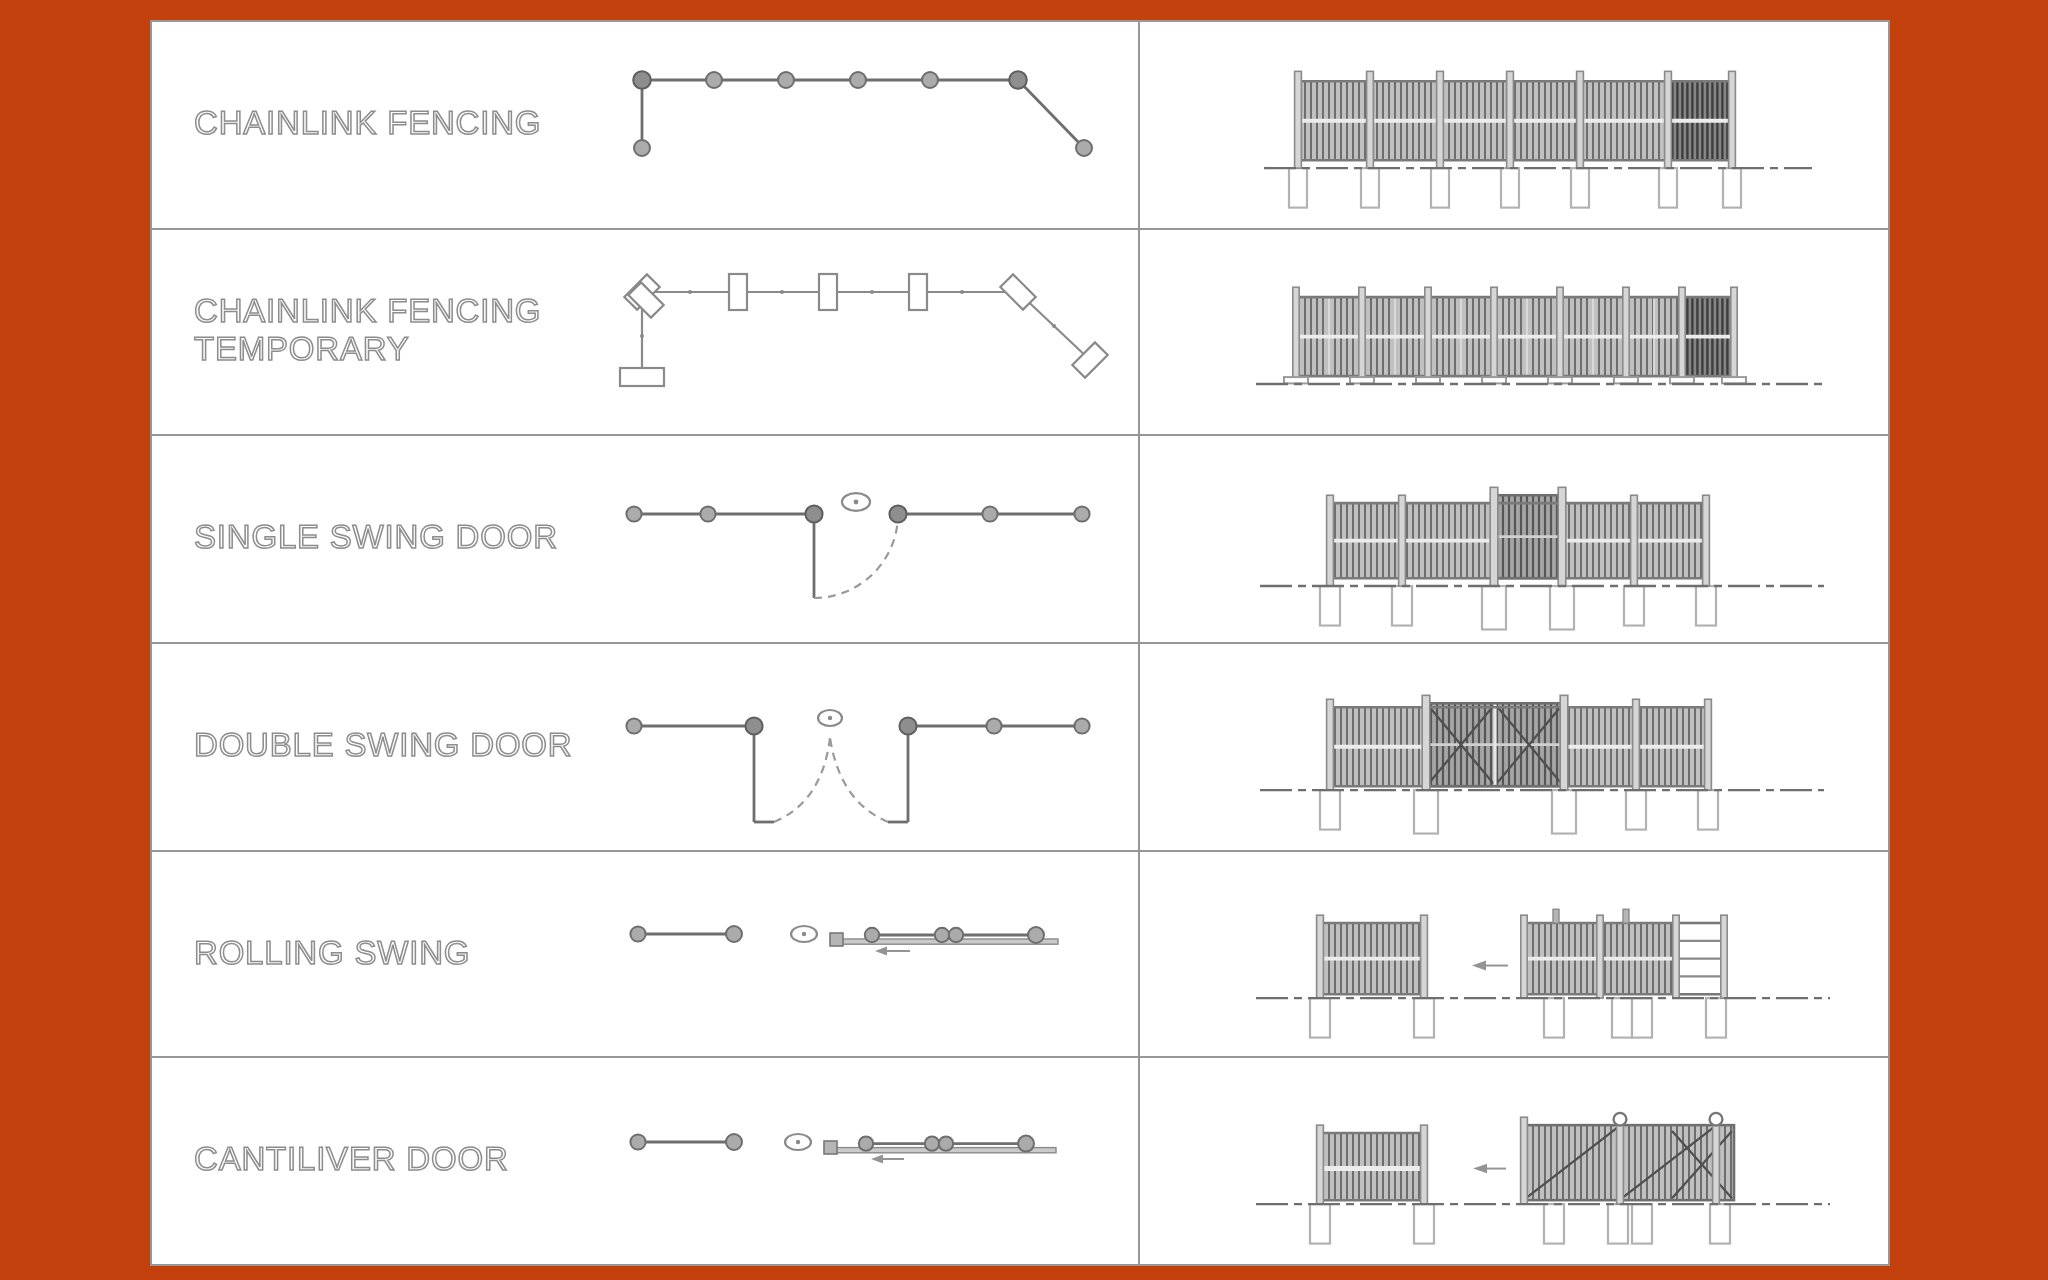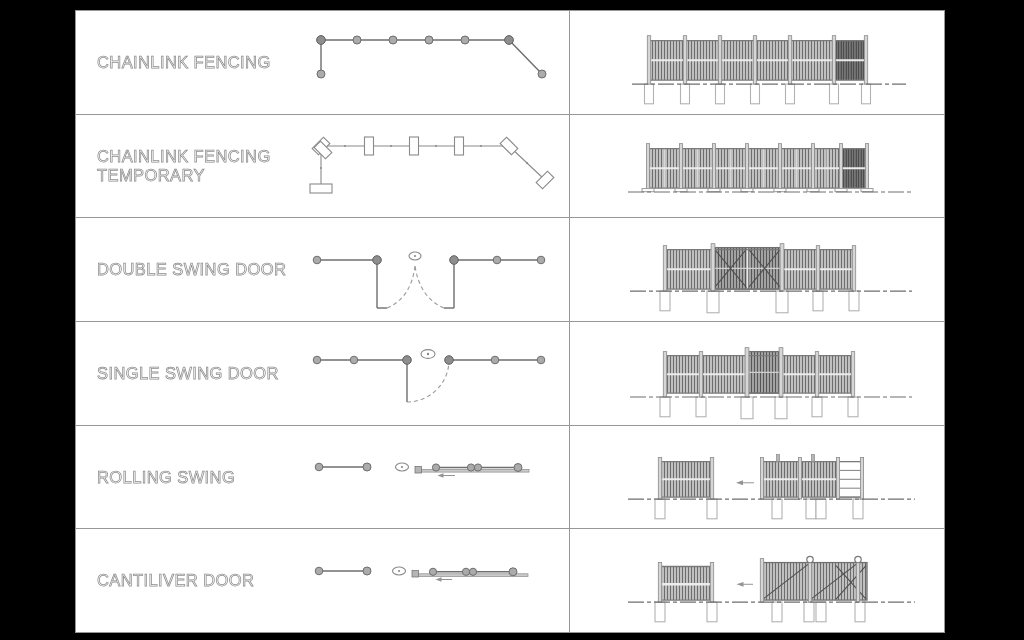--- a/index.html
+++ b/index.html
@@ -1,16 +1,16 @@
 <!DOCTYPE html>
 <html><head>
 <meta charset="utf-8">
 <style>
   html,body{margin:0;padding:0;background:#fff;}
-  .canvas{position:relative;width:1024px;height:640px;background:#000000;overflow:hidden;
+  .canvas{position:relative;width:1024px;height:640px;background:#c2410c;overflow:hidden;
           font-family:"Liberation Sans",sans-serif;}
   .sheet{position:absolute;left:75px;top:10px;width:870px;height:623px;box-sizing:border-box;
          border:1px solid #979797;display:flex;flex-direction:column;background:#fff;}
   .lrow{flex:1;display:flex;border-bottom:1px solid #979797;min-height:0;}
   .lrow:last-child{border-bottom:none;}
   .cell-left{position:relative;width:494px;box-sizing:border-box;border-right:1px solid #979797;
              display:flex;align-items:center;padding-left:21px;}
   .cell-right{position:relative;flex:1;}
   .row-label{font-size:16.5px;letter-spacing:.4px;color:#8f8f8f;white-space:pre-line;
              line-height:1.15;font-weight:normal;}
@@ -170,20 +170,68 @@
             <rect class="feet" x="237" y="74.5" width="12" height="3.2"></rect>
         <rect class="feet" x="265" y="74.5" width="12" height="3.2"></rect>
             <rect class="feet" x="291" y="74.5" width="12" height="3.2"></rect>
         <line class="ground" x1="58" y1="78" x2="342" y2="78"></line>
       </svg>
     </div>
   </div>
 
   <div class="lrow">
     <div class="cell-left">
+      <div class="row-label">SINGLE SWING DOOR</div>
+      <div class="plan-wrap">
+        <svg viewBox="0 0 250 100">
+          <line class="ln" x1="8" y1="37" x2="98" y2="37"></line>
+          <line class="ln" x1="140" y1="37" x2="232" y2="37"></line>
+          <line class="ln" x1="98" y1="37" x2="98" y2="79"></line>
+          <path class="dash" d="M98,79 A42,42 0 0 0 140,37"></path>
+          <circle class="pdot" cx="8" cy="37" r="3.8"></circle>
+          <circle class="pdot" cx="45" cy="37" r="3.8"></circle>
+          <circle class="pdark" cx="98" cy="37" r="4.3"></circle>
+          <circle class="pdark" cx="140" cy="37" r="4.3"></circle>
+          <circle class="pdot" cx="186" cy="37" r="3.8"></circle>
+          <circle class="pdot" cx="232" cy="37" r="3.8"></circle>
+          <ellipse class="oval" cx="119" cy="31" rx="7" ry="4.4"></ellipse>
+          <circle class="odot" cx="119" cy="31" r="1.2"></circle>
+        </svg>
+      </div>
+    </div>
+    <div class="cell-right">
+      <svg class="elev" viewBox="0 0 374 104" preserveAspectRatio="none">
+        <rect class="foot" x="90" y="76" width="10" height="20"></rect>
+            <rect class="foot" x="126" y="76" width="10" height="20"></rect>
+        <rect class="foot" x="171" y="76" width="12" height="22"></rect>
+            <rect class="foot" x="205" y="76" width="12" height="22"></rect>
+        <rect class="foot" x="242" y="76" width="10" height="20"></rect>
+            <rect class="foot" x="278" y="76" width="10" height="20"></rect>
+        <rect x="95" y="34" width="82" height="38" fill="url(#mesh)"></rect>
+        <rect x="211" y="34" width="72" height="38" fill="url(#mesh)"></rect>
+        <rect x="178" y="30" width="32" height="42" fill="url(#meshMid)"></rect>
+        <line class="mid" x1="95" y1="53" x2="177" y2="53"></line>
+        <line class="mid" x1="211" y1="53" x2="283" y2="53"></line>
+        <line class="mid2" x1="177" y1="51" x2="211" y2="51"></line>
+        <line class="rail" x1="95" y1="34" x2="283" y2="34"></line>
+        <line class="rail" x1="95" y1="72" x2="283" y2="72"></line>
+        <rect class="gframe" x="177" y="30" width="34" height="42"></rect>
+        <rect class="epost" x="93.3" y="30" width="3.4" height="46"></rect>
+            <rect class="epost" x="129.3" y="30" width="3.4" height="46"></rect>
+        <rect class="epost" x="245.3" y="30" width="3.4" height="46"></rect>
+            <rect class="epost" x="281.3" y="30" width="3.4" height="46"></rect>
+        <rect class="epost" x="175.1" y="26" width="3.8" height="50"></rect>
+            <rect class="epost" x="209.1" y="26" width="3.8" height="50"></rect>
+        <line class="ground" x1="60" y1="76" x2="342" y2="76"></line>
+      </svg>
+    </div>
+  </div>
+
+  <div class="lrow">
+    <div class="cell-left">
       <div class="row-label">DOUBLE SWING DOOR</div>
       <div class="plan-wrap">
         <svg viewBox="0 0 250 100">
           <line class="ln" x1="8" y1="40" x2="68" y2="40"></line>
           <line class="ln" x1="145" y1="40" x2="232" y2="40"></line>
           <line class="ln" x1="68" y1="40" x2="68" y2="88"></line>
           <line class="ln" x1="68" y1="88" x2="78" y2="88"></line>
           <line class="ln" x1="145" y1="40" x2="145" y2="88"></line>
           <line class="ln" x1="145" y1="88" x2="135" y2="88"></line>
           <path class="dash" d="M78,88 Q102,78 106,46"></path>
@@ -218,68 +266,20 @@
         <line x1="177.5" y1="30" x2="177.5" y2="72" stroke="#e8e8e8" stroke-width="1.6"></line>
         <line class="rail" x1="95" y1="32" x2="284" y2="32"></line>
         <line class="rail" x1="95" y1="72" x2="284" y2="72"></line>
         <rect class="gframe" x="143" y="30" width="69" height="42"></rect>
         <rect class="epost" x="93.3" y="28" width="3.4" height="46"></rect>
             <rect class="epost" x="246.3" y="28" width="3.4" height="46"></rect>
         <rect class="epost" x="282.3" y="28" width="3.4" height="46"></rect>
         <rect class="epost" x="141.1" y="26" width="3.8" height="48"></rect>
             <rect class="epost" x="210.1" y="26" width="3.8" height="48"></rect>
         <line class="ground" x1="60" y1="74" x2="342" y2="74"></line>
-      </svg>
-    </div>
-  </div>
-
-  <div class="lrow">
-    <div class="cell-left">
-      <div class="row-label">SINGLE SWING DOOR</div>
-      <div class="plan-wrap">
-        <svg viewBox="0 0 250 100">
-          <line class="ln" x1="8" y1="37" x2="98" y2="37"></line>
-          <line class="ln" x1="140" y1="37" x2="232" y2="37"></line>
-          <line class="ln" x1="98" y1="37" x2="98" y2="79"></line>
-          <path class="dash" d="M98,79 A42,42 0 0 0 140,37"></path>
-          <circle class="pdot" cx="8" cy="37" r="3.8"></circle>
-          <circle class="pdot" cx="45" cy="37" r="3.8"></circle>
-          <circle class="pdark" cx="98" cy="37" r="4.3"></circle>
-          <circle class="pdark" cx="140" cy="37" r="4.3"></circle>
-          <circle class="pdot" cx="186" cy="37" r="3.8"></circle>
-          <circle class="pdot" cx="232" cy="37" r="3.8"></circle>
-          <ellipse class="oval" cx="119" cy="31" rx="7" ry="4.4"></ellipse>
-          <circle class="odot" cx="119" cy="31" r="1.2"></circle>
-        </svg>
-      </div>
-    </div>
-    <div class="cell-right">
-      <svg class="elev" viewBox="0 0 374 104" preserveAspectRatio="none">
-        <rect class="foot" x="90" y="76" width="10" height="20"></rect>
-            <rect class="foot" x="126" y="76" width="10" height="20"></rect>
-        <rect class="foot" x="171" y="76" width="12" height="22"></rect>
-            <rect class="foot" x="205" y="76" width="12" height="22"></rect>
-        <rect class="foot" x="242" y="76" width="10" height="20"></rect>
-            <rect class="foot" x="278" y="76" width="10" height="20"></rect>
-        <rect x="95" y="34" width="82" height="38" fill="url(#mesh)"></rect>
-        <rect x="211" y="34" width="72" height="38" fill="url(#mesh)"></rect>
-        <rect x="178" y="30" width="32" height="42" fill="url(#meshMid)"></rect>
-        <line class="mid" x1="95" y1="53" x2="177" y2="53"></line>
-        <line class="mid" x1="211" y1="53" x2="283" y2="53"></line>
-        <line class="mid2" x1="177" y1="51" x2="211" y2="51"></line>
-        <line class="rail" x1="95" y1="34" x2="283" y2="34"></line>
-        <line class="rail" x1="95" y1="72" x2="283" y2="72"></line>
-        <rect class="gframe" x="177" y="30" width="34" height="42"></rect>
-        <rect class="epost" x="93.3" y="30" width="3.4" height="46"></rect>
-            <rect class="epost" x="129.3" y="30" width="3.4" height="46"></rect>
-        <rect class="epost" x="245.3" y="30" width="3.4" height="46"></rect>
-            <rect class="epost" x="281.3" y="30" width="3.4" height="46"></rect>
-        <rect class="epost" x="175.1" y="26" width="3.8" height="50"></rect>
-            <rect class="epost" x="209.1" y="26" width="3.8" height="50"></rect>
-        <line class="ground" x1="60" y1="76" x2="342" y2="76"></line>
       </svg>
     </div>
   </div>
 
   <div class="lrow">
     <div class="cell-left">
       <div class="row-label">ROLLING SWING</div>
       <div class="plan-wrap">
         <svg viewBox="0 0 250 100">
           <line class="ln" x1="10" y1="40" x2="58" y2="40"></line>

